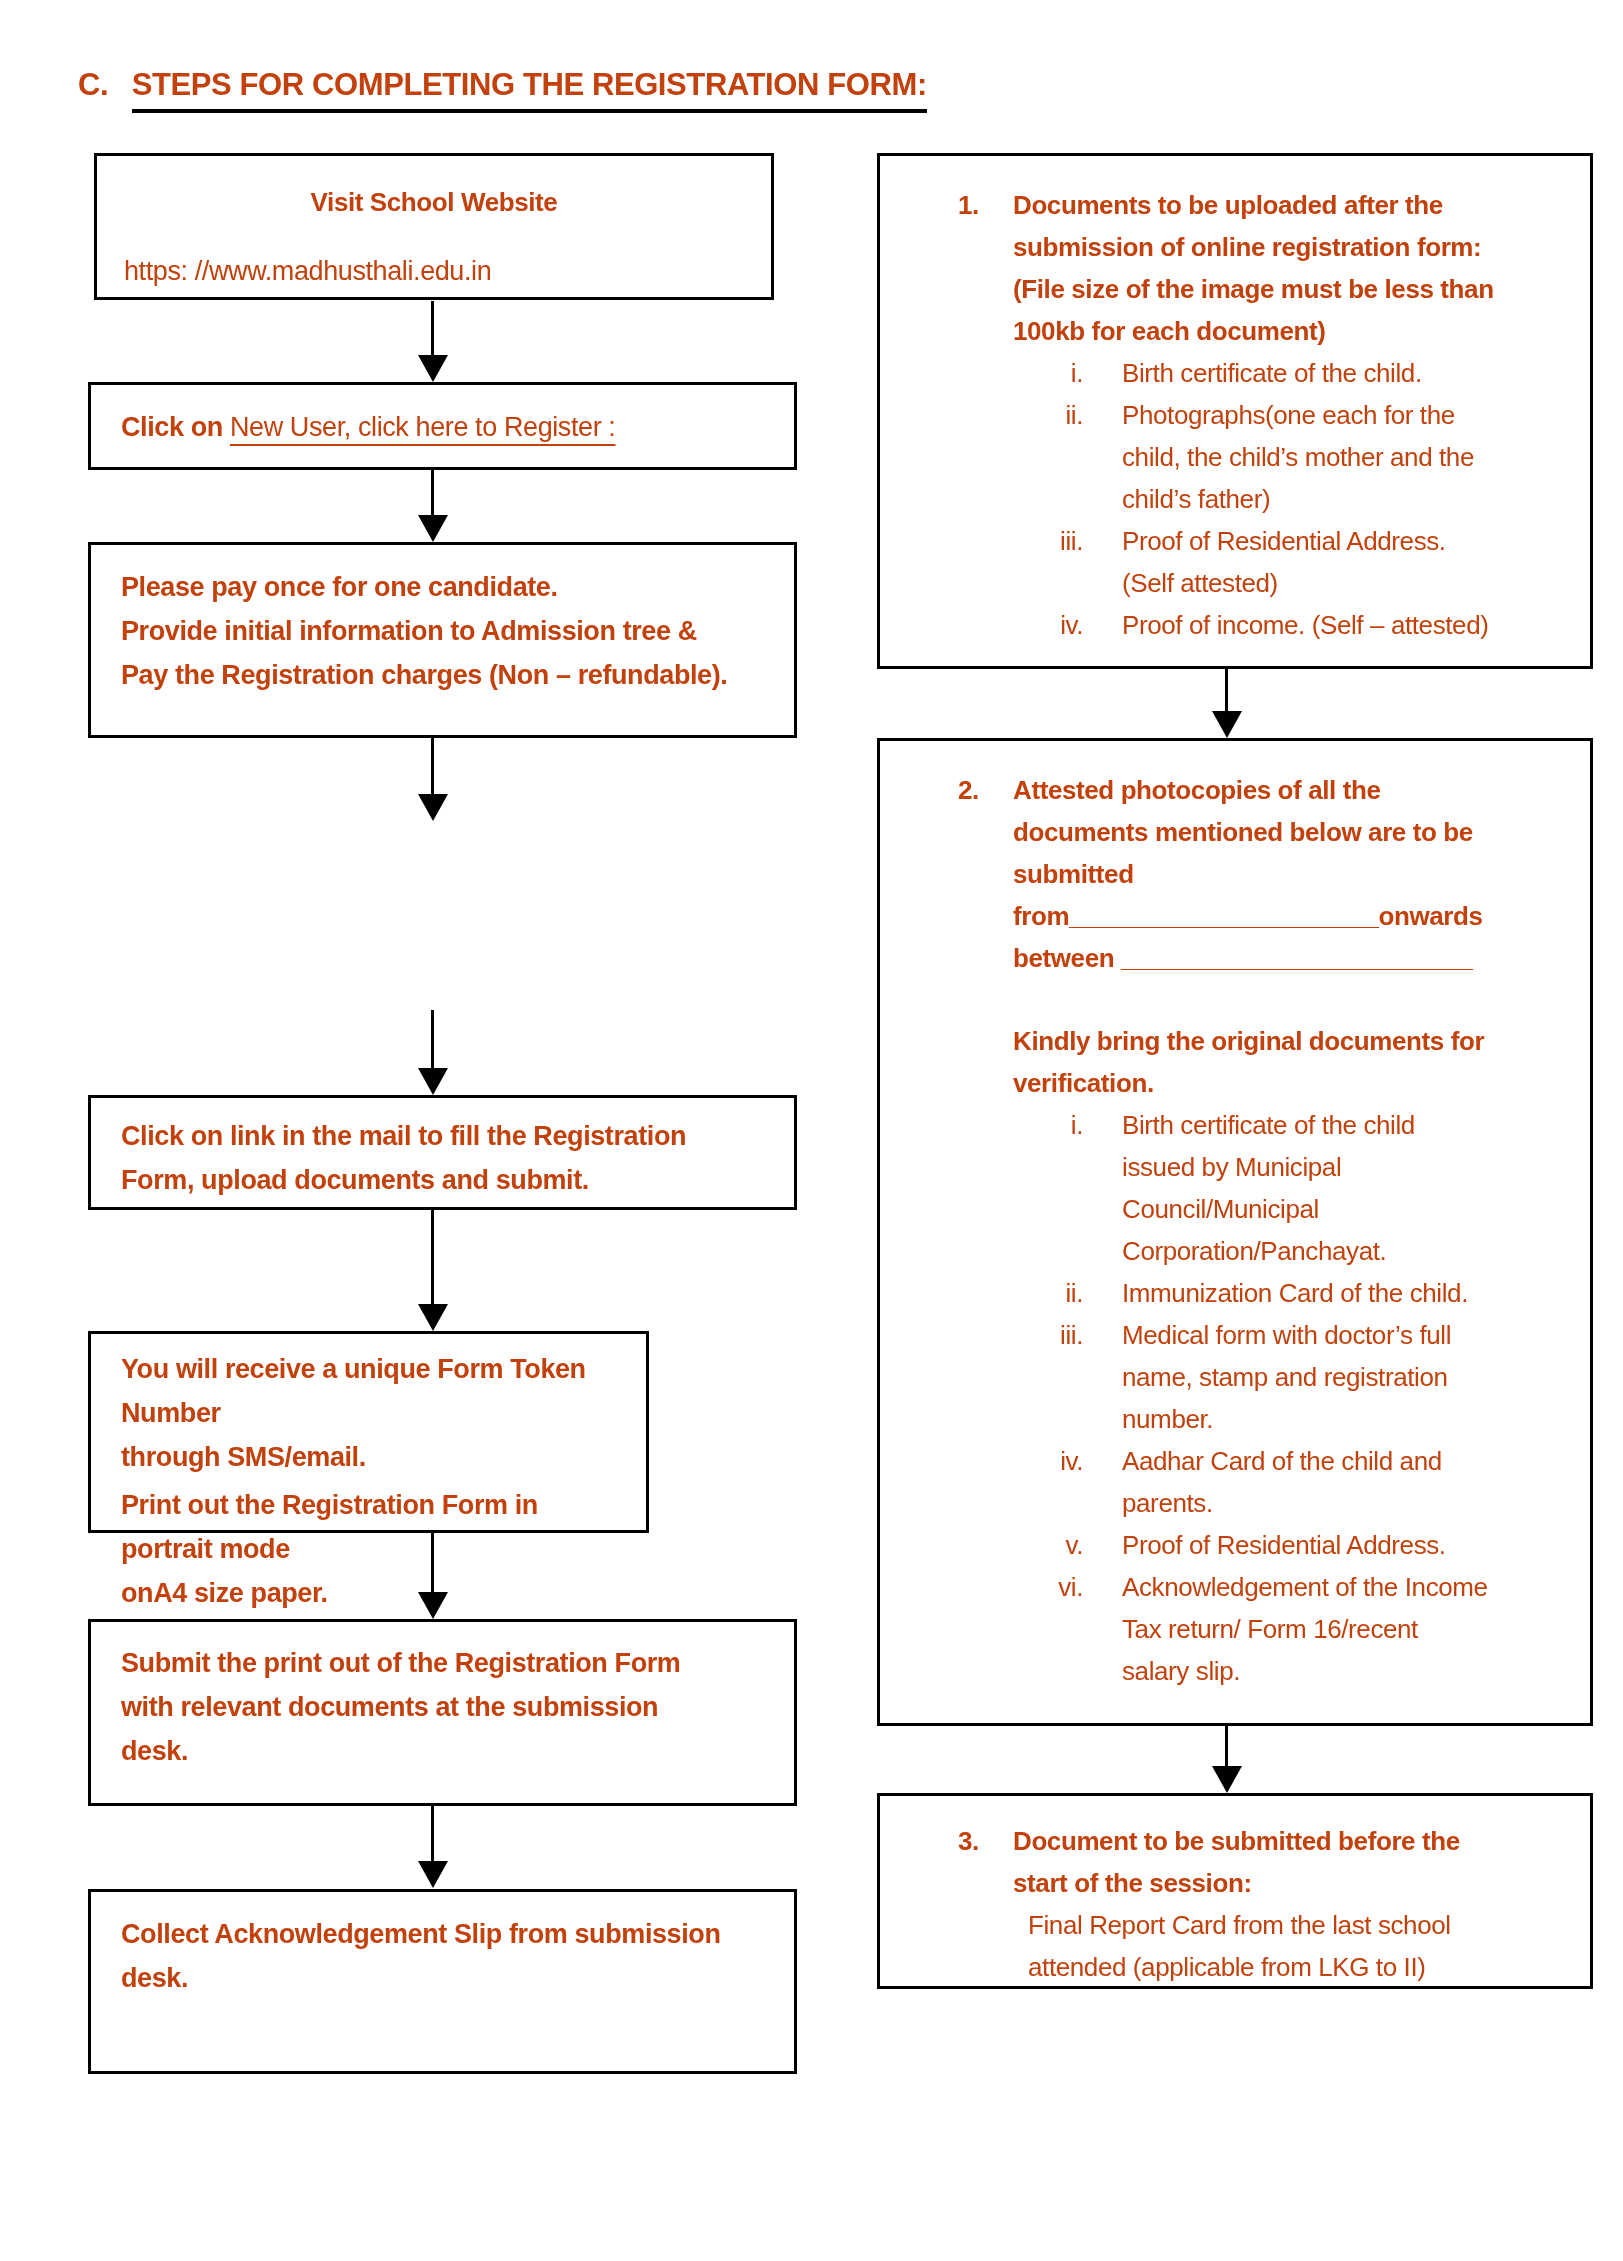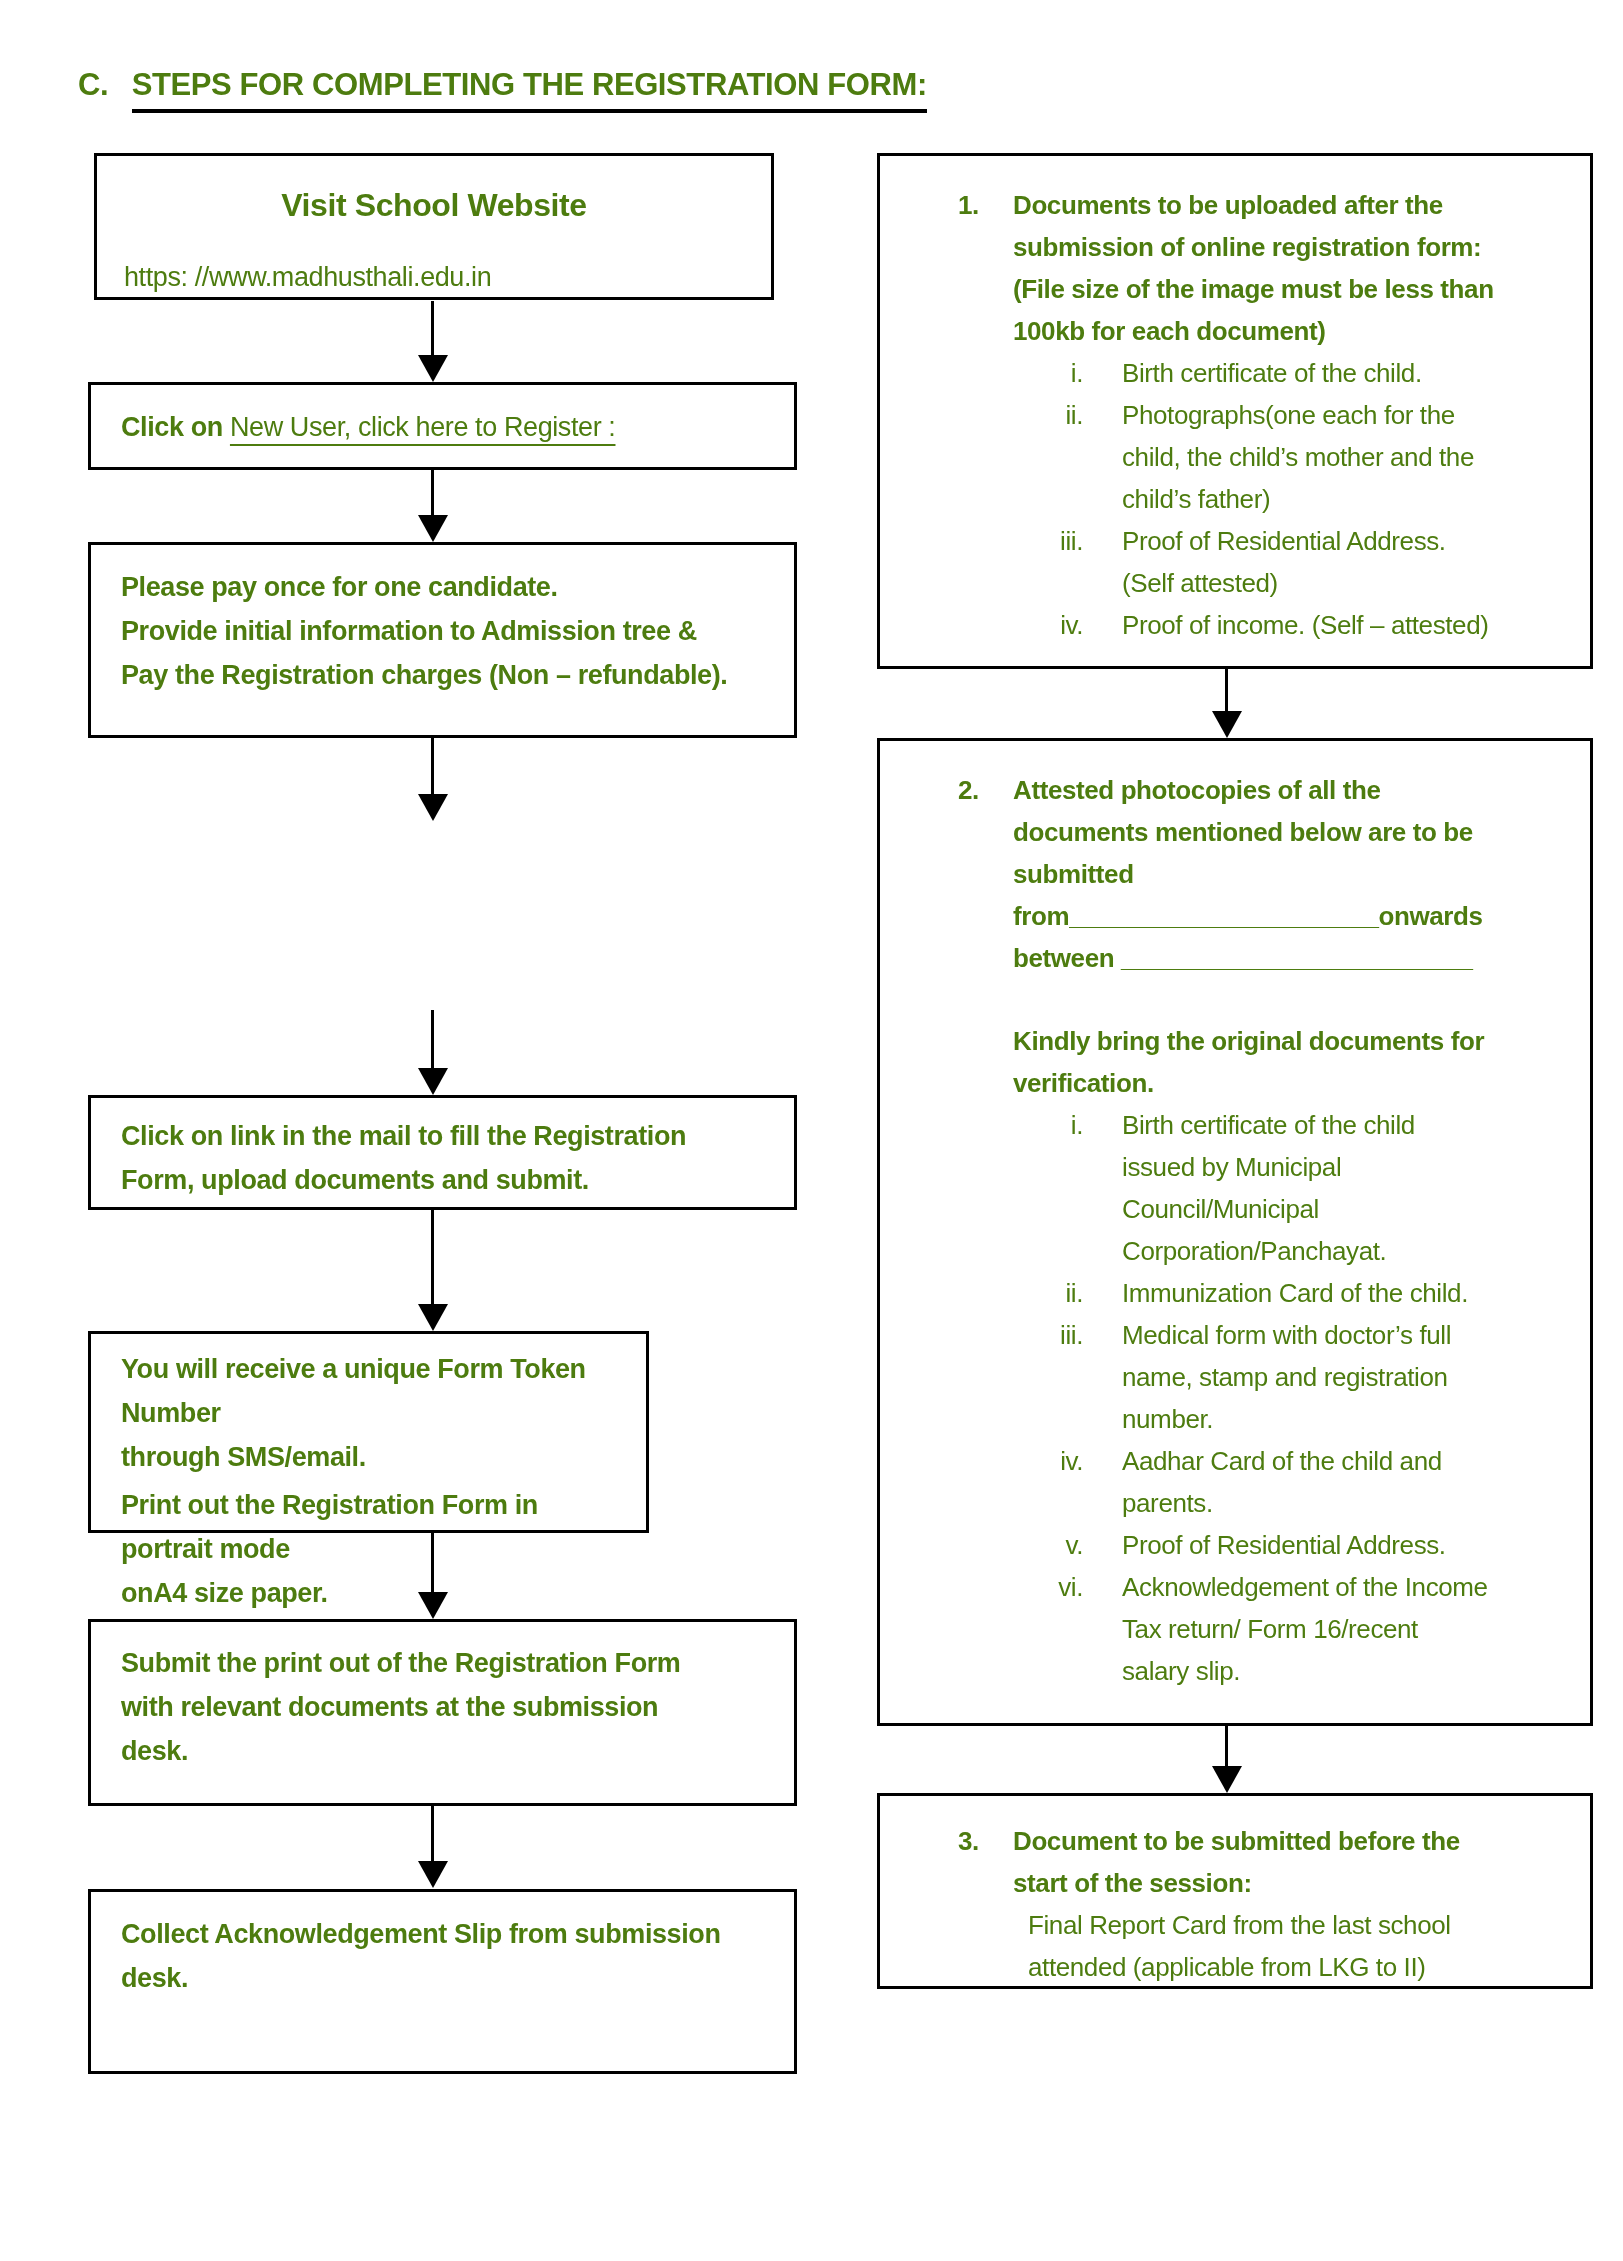--- a/index.html
+++ b/index.html
@@ -1,18 +1,18 @@
 <!DOCTYPE html>
 <html style="font-size:12.5px"><head>
 <meta charset="utf-8">
 <style>
   html, body { margin:0; padding:0; background:#ffffff; }
   .page {
     position:relative; width:1623px; height:2261px; background:#ffffff;
-    font-family:"Liberation Sans", sans-serif; color:#4d7c0f;
+    font-family:"Liberation Sans", sans-serif; color:#c2410c;
   }
   .title { position:absolute; left:78px; top:67px; font-size:31px; font-weight:700; letter-spacing:-0.4px; white-space:nowrap; }
   .tprefix { margin-right:23.5px; display:inline-block; }
   .tmain { display:inline-block; border-bottom:4.7px solid #000; padding-bottom:5.5px; }
 
   .box { position:absolute; border:3.9px solid #000; background:#fff; box-sizing:border-box; }
 
   
   #L1 { left:94px; top:153px;  width:680px; height:147px; }
   #L2 { left:88px; top:382px;  width:709px; height:88px; padding:20.4px 22px 0 30px; }
@@ -25,21 +25,21 @@
 
   
   #R1 { left:877px; top:153px;  width:716px; height:516px; }
   #R2 { left:877px; top:738px;  width:716px; height:988px; }
   #R3 { left:877px; top:1793px; width:716px; height:196px; padding-top:23.5px; }
 
   .flowtext { font-size:27px; font-weight:700; line-height:44px; letter-spacing:-0.4px; white-space:pre-line; }
   .gap8 { margin-top:6.3px; }
   .gap6 { margin-top:4.7px; }
 
-  .l1head { margin-top:31px; text-align:center; font-size:32px; font-weight:700; letter-spacing:-0.4px; }
+  .l1head { margin-top:31px; text-align:center; font-size:26px; font-weight:700; letter-spacing:-0.4px; }
   .l1url  { margin:38px 0 0 27px; font-size:27px; font-weight:400; letter-spacing:-0.4px; }
 
   .l2line { font-size:27px; letter-spacing:-0.4px; line-height:44px; }
   .l2bold { font-weight:700; }
   .l2link { font-weight:400; text-decoration:underline; text-decoration-thickness:2.3px; text-underline-offset:7.8px; }
 
   .panel { padding:28px 19px 0 78px; font-size:26px; letter-spacing:-0.4px; line-height:42px; }
   .phead { display:flex; font-weight:700; }
   .pnum { width:55px; flex:none; }
   .pheadwrap { flex:1; }

